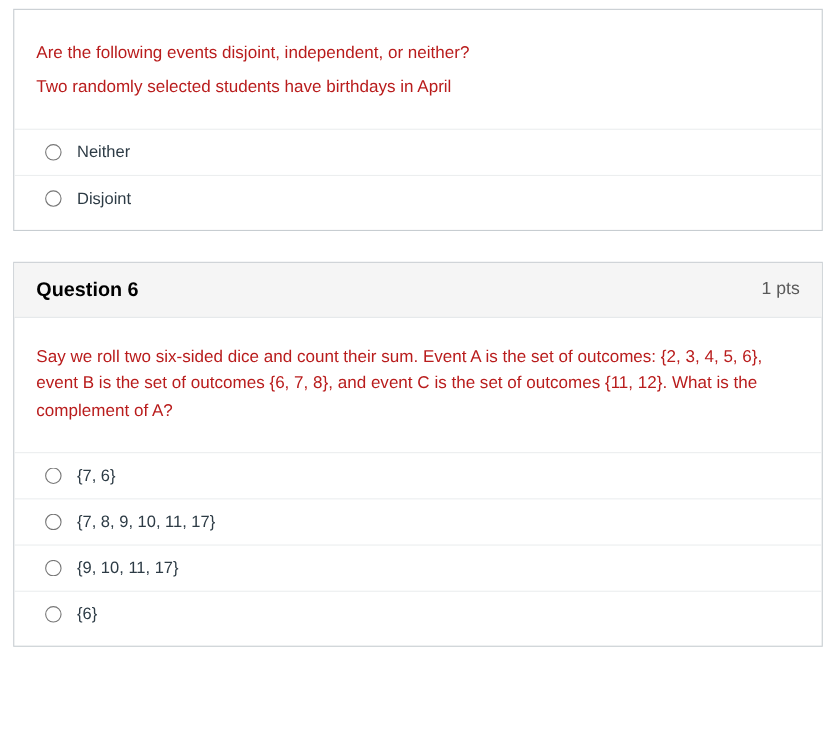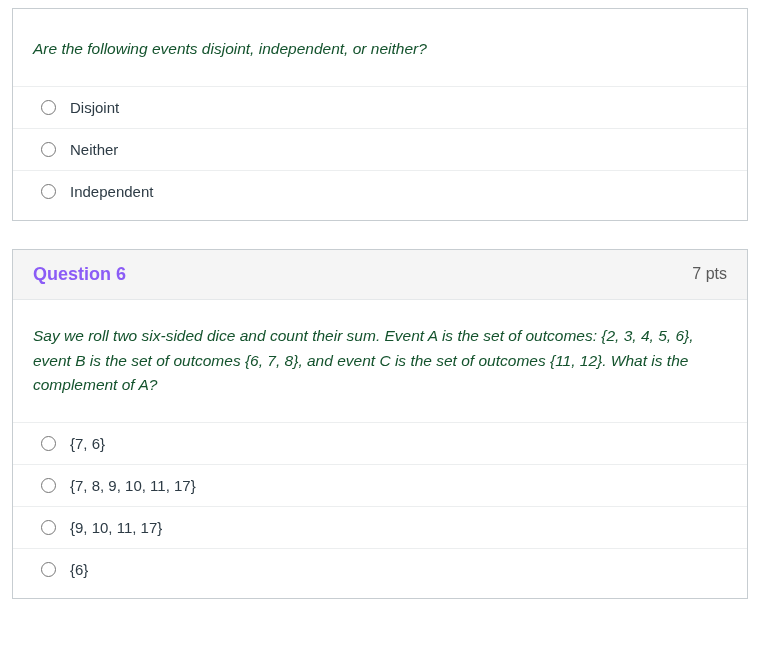--- a/index.html
+++ b/index.html
@@ -23,32 +23,31 @@
     display: flex;
     justify-content: space-between;
     align-items: center;
     padding: 14px 20px;
     border-bottom: 1px solid #e5e8ea;
     background: #f5f5f5;
   }
   .question-title {
     font-size: 18px;
     font-weight: 700;
-    color: #8b5cf6;
+    color: #000000;
   }
   .question-points {
     font-size: 16px;
     color: #595959;
   }
   .question-body {
     padding: 24px 20px 18px 20px;
     font-size: 15.5px;
     line-height: 1.6;
-    color: #14532d;
-    font-style: italic;
+    color: #b91c1c;
   }
   .question-body p {
     margin-bottom: 6px;
   }
   .answers {
     padding: 0 0 8px 0;
   }
   .answer-row {
     display: flex;
     align-items: center;
@@ -71,41 +70,38 @@
     padding-top: 28px;
   }
 </style>
 </head>
 <body>
 
 <div class="question-card no-header">
 
   <div class="question-body">
     <p>Are the following events disjoint, independent, or neither?</p>
+    <p>Two randomly selected students have birthdays in April</p>
   </div>
   <div class="answers">
-    <label class="answer-row">
-      <input type="radio" name="q0" style="">
-      <span class="answer-label">Disjoint</span>
-    </label>
     <label class="answer-row">
       <input type="radio" name="q0" style="">
       <span class="answer-label">Neither</span>
     </label>
     <label class="answer-row">
       <input type="radio" name="q0" style="">
-      <span class="answer-label">Independent</span>
+      <span class="answer-label">Disjoint</span>
     </label>
   </div>
 </div>
 
 <div class="question-card">
   <div class="question-header">
     <span class="question-title">Question 6</span>
-    <span class="question-points">7 pts</span>
+    <span class="question-points">1 pts</span>
   </div>
   <div class="question-body">
     <p>Say we roll two six-sided dice and count their sum. Event A is the set of outcomes: {2, 3, 4, 5, 6}, event B is the set of outcomes {6, 7, 8}, and event C is the set of outcomes {11, 12}. What is the complement of A?</p>
   </div>
   <div class="answers">
     <label class="answer-row">
       <input type="radio" name="q1" style="">
       <span class="answer-label">{7, 6}</span>
     </label>
     <label class="answer-row">

